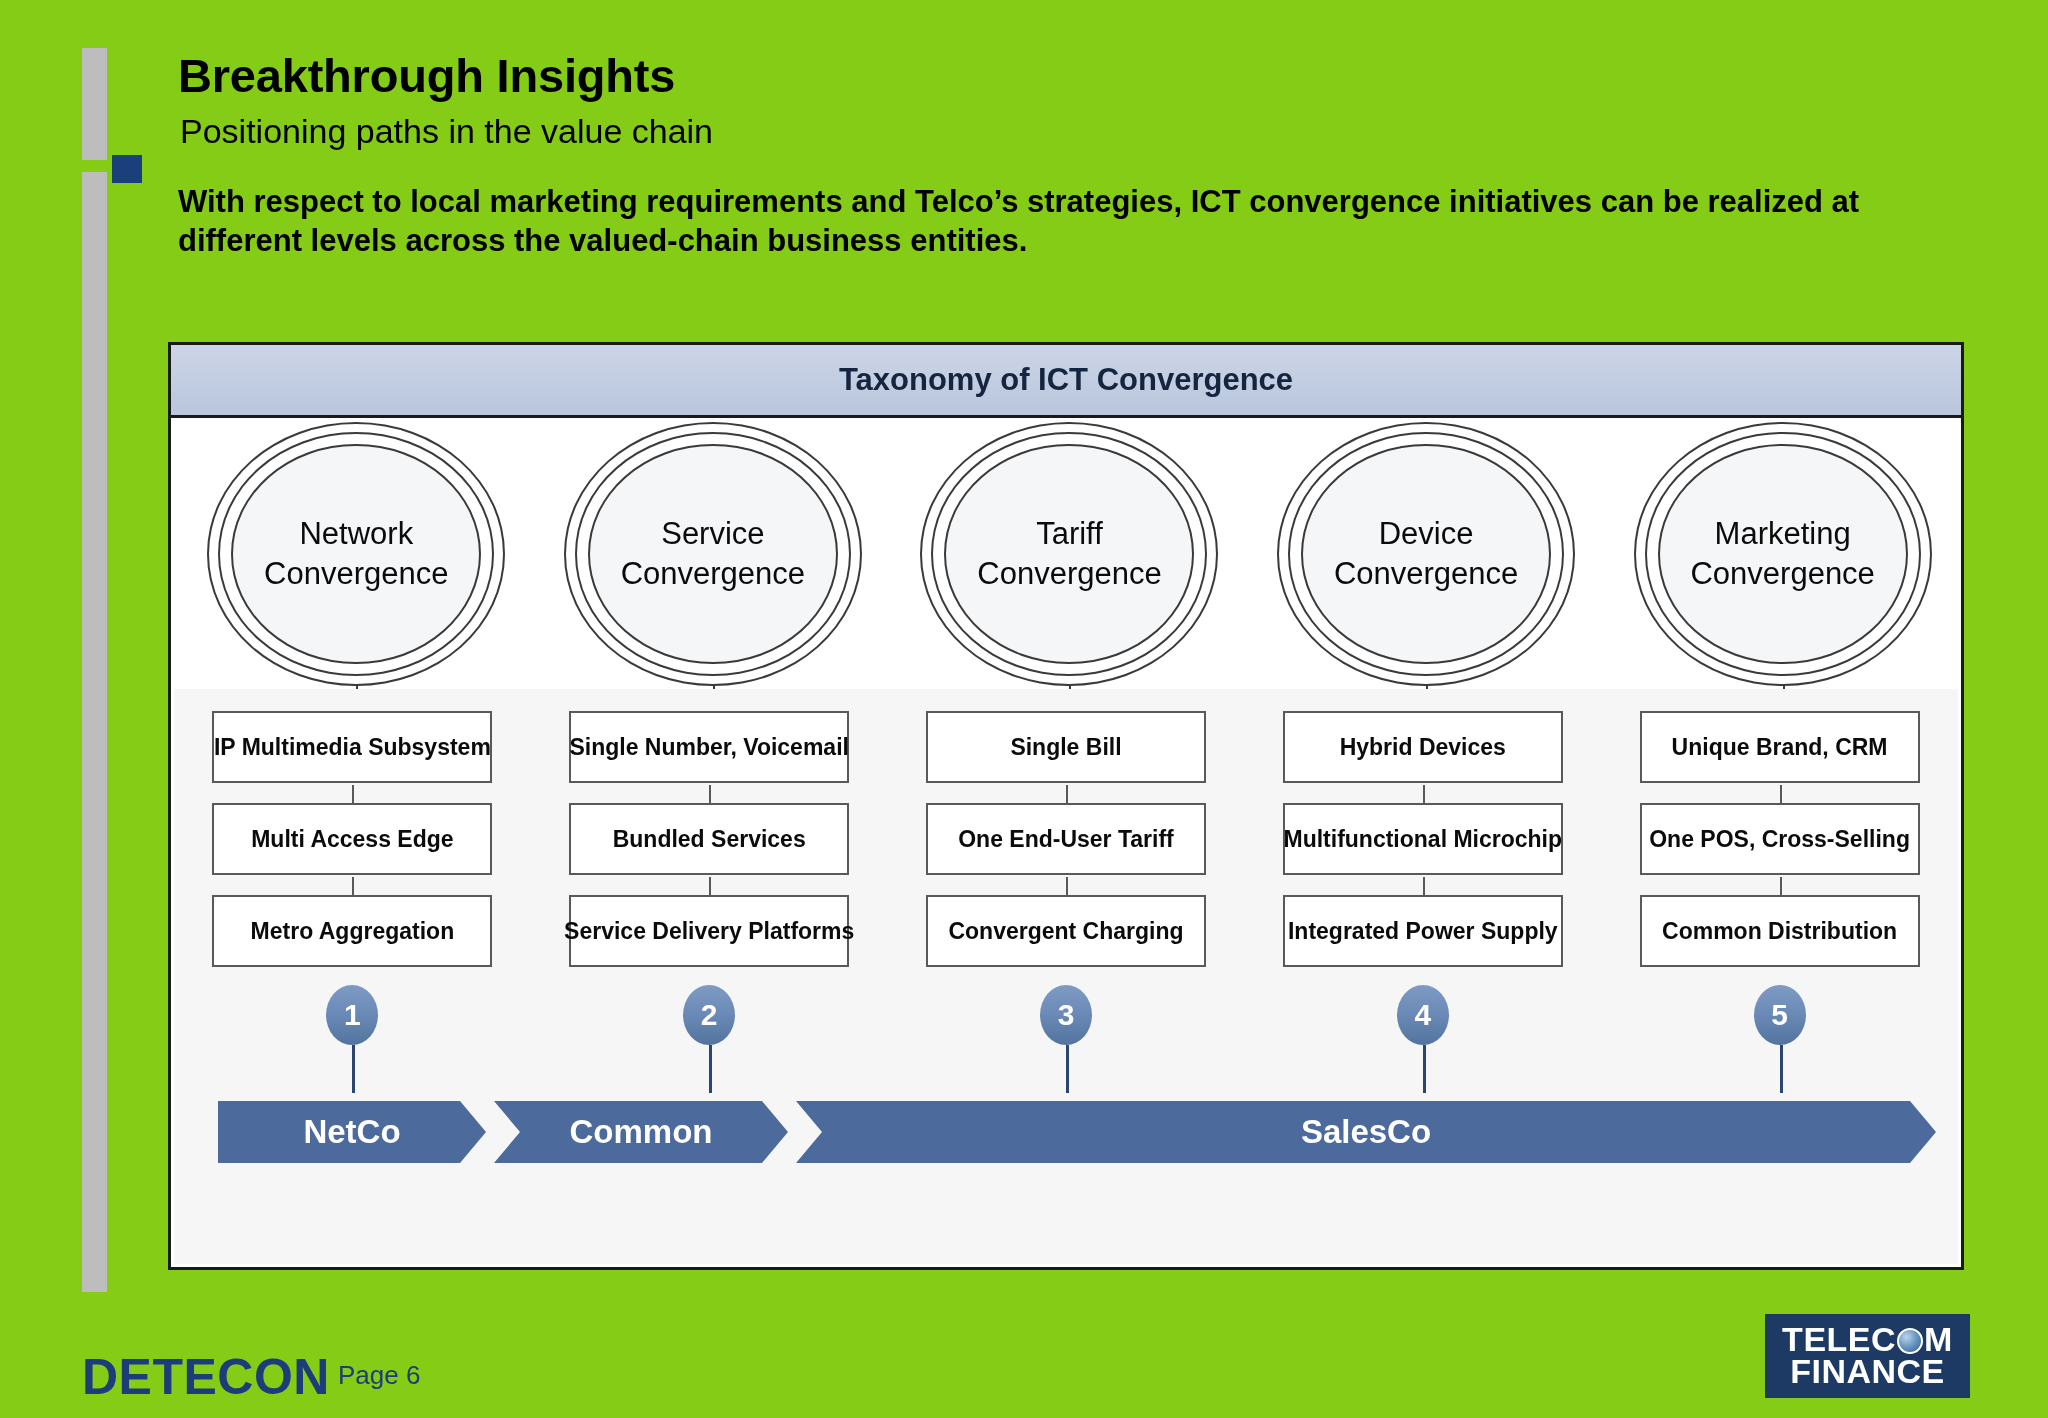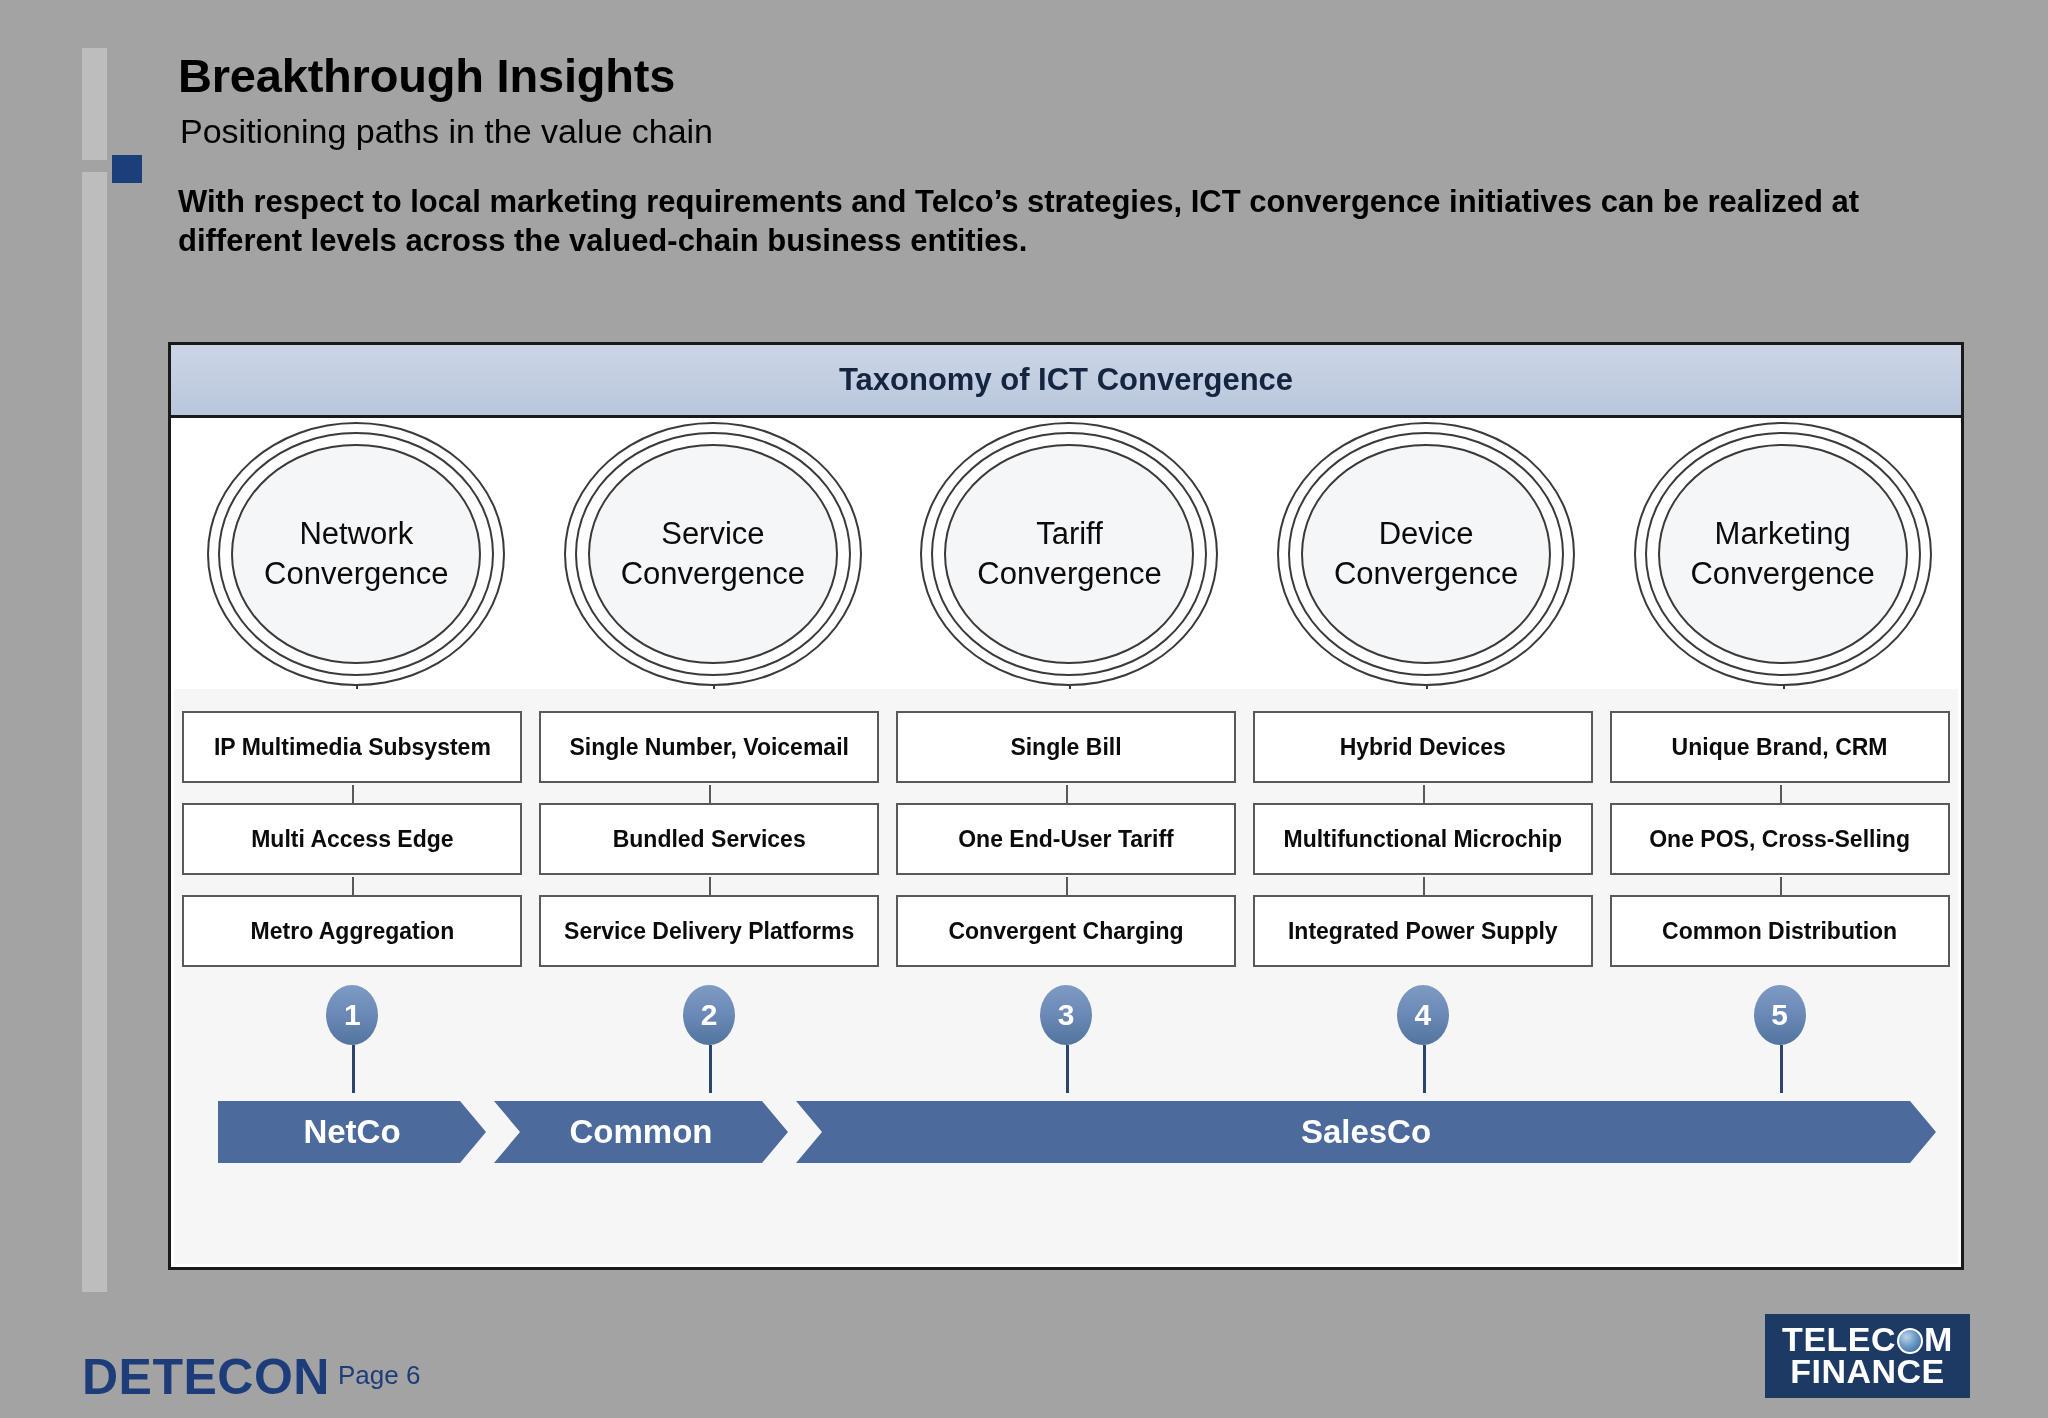--- a/index.html
+++ b/index.html
@@ -2,21 +2,21 @@
 <html><head>
 <meta charset="utf-8">
 <style>
   * { box-sizing: border-box; margin: 0; padding: 0; }
   html, body {
     width: 2048px; height: 1418px;
     background: #ffffff;
     font-family: "Liberation Sans", sans-serif;
     overflow: hidden;
   }
-  #slide { position: relative; width: 2048px; height: 1418px; background: #a3a3a3; }
+  #slide { position: relative; width: 2048px; height: 1418px; background: #84cc16; }
 
   
   .rail-top {
     position: absolute; left: 82px; top: 48px;
     width: 25px; height: 112px; background: #bdbdbd;
   }
   .rail-bottom {
     position: absolute; left: 82px; top: 172px;
     width: 25px; height: 1120px; background: #bdbdbd;
   }
@@ -94,21 +94,21 @@
     background: #f6f6f7;
   }
   .box-grid {
     position: absolute; left: 0; top: 22px; width: 100%;
     display: flex; flex-direction: column; gap: 20px;
   }
   .box-row { display: flex; width: 100%; }
   .box-cell { flex: 1 1 0; position: relative; display: flex; justify-content: center; }
   .box {
     position: relative;
-    width: 340px; height: 72px;
+    width: 280px; height: 72px;
     background: #ffffff; border: 2px solid #595959;
     display: flex; align-items: center; justify-content: center;
     text-align: center;
   }
   .box span {
     font-size: 23px; font-weight: bold; color: #0b0b0b;
     padding: 0 6px; white-space: nowrap;
   }
   .connector {
     position: absolute; top: 72px; left: 50%;

